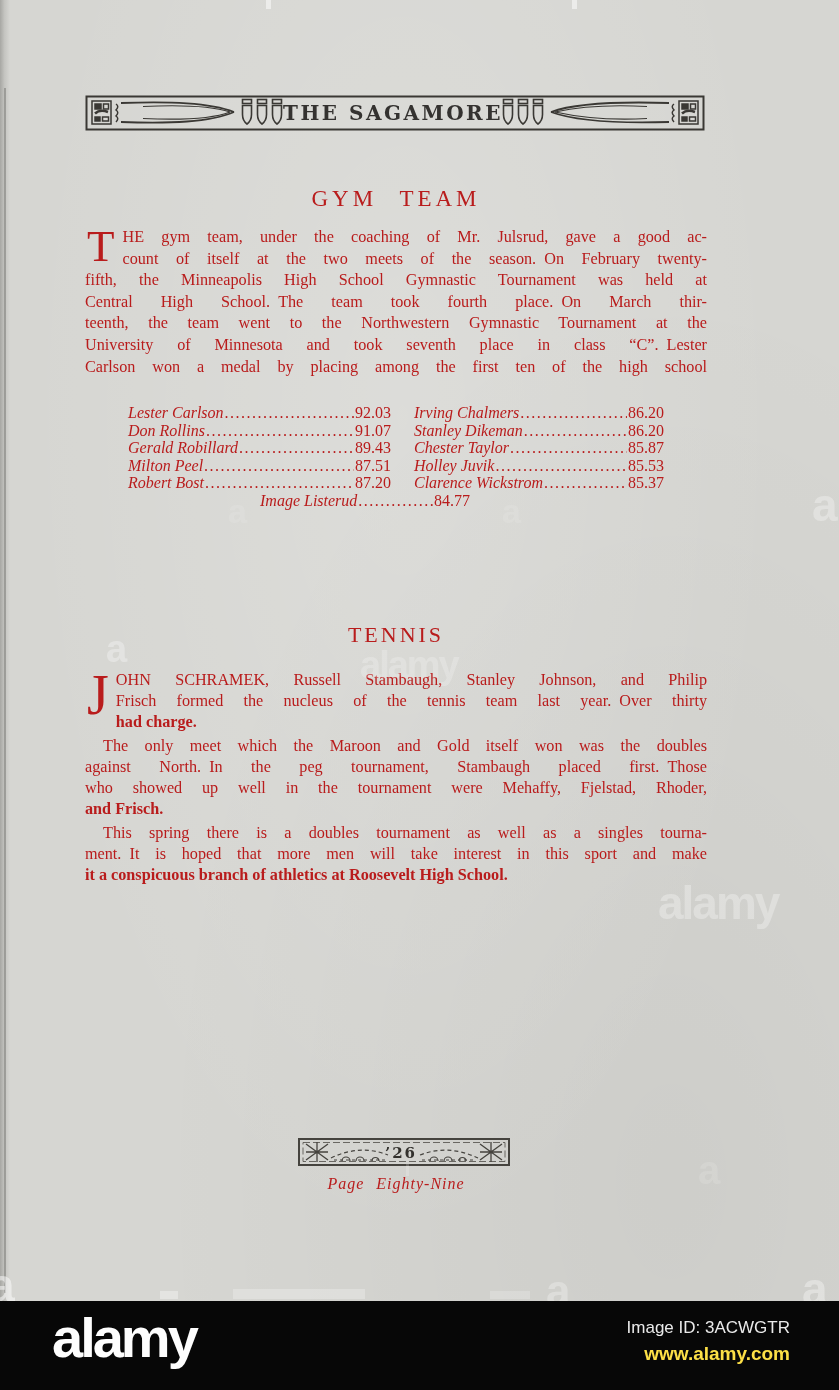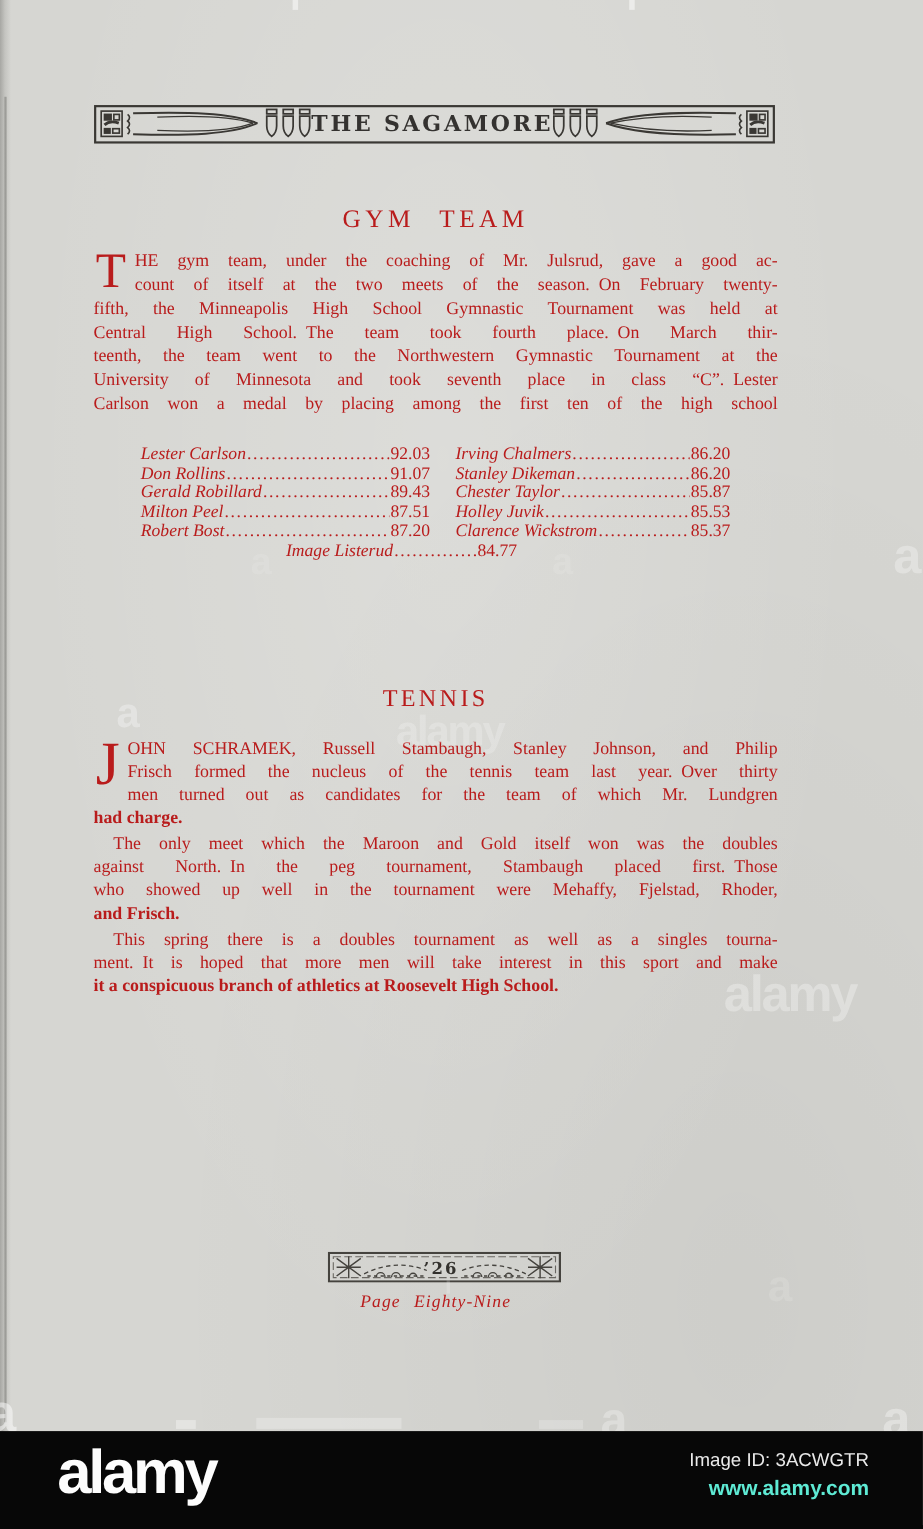--- a/index.html
+++ b/index.html
@@ -55,21 +55,21 @@
   
   .wm{position:absolute;color:#ffffff;font-family:"Liberation Sans",sans-serif;font-weight:bold;letter-spacing:-2px;}
   .wm-tick{position:absolute;background:#fff;}
 
   
   .stock-bar{position:absolute;left:0;top:1301px;width:839px;height:89px;background:#070707;}
   .stock-logo{position:absolute;left:52px;top:4px;font-family:"Liberation Sans",sans-serif;
     font-weight:bold;font-size:56px;letter-spacing:-3px;color:#fdfdfd;}
   .stock-right{position:absolute;right:49px;top:17px;text-align:right;font-family:"Liberation Sans",sans-serif;color:#eaeaea;}
   .stock-id{font-size:17px;}
-  .stock-url{font-size:19px;font-weight:bold;color:#5eead4;margin-top:5px;}
+  .stock-url{font-size:19px;font-weight:bold;color:#fde047;margin-top:5px;}
   .prebar-patch{position:absolute;background:#fff;}
 </style>
 </head>
 <body>
 
 <div class="paper"></div>
 <div class="left-edge"></div>
 <div class="left-line"></div>
 
 <svg class="banner-svg" viewBox="0 0 620 36">
@@ -210,21 +210,20 @@
       <span class="s-val">84.77</span>
   </div>
 </div>
 
 <div class="content ink h-title2">TENNIS</div>
 
 <div class="content ink tennis-body tennis-p">
   <span class="dropcap-j">J</span>
   <div class="jline">OHN SCHRAMEK, Russell Stambaugh, Stanley Johnson, and Philip</div>
   <div class="jline">Frisch formed the nucleus of the tennis team last year. Over thirty</div>
-  <div class="jline">men turned out as candidates for the team of which Mr. Lundgren</div>
   <div class="jline last">had charge.</div>
   <div class="pgap"></div>
   <div class="jline indent">The only meet which the Maroon and Gold itself won was the doubles</div>
   <div class="jline">against North. In the peg tournament, Stambaugh placed first. Those</div>
   <div class="jline">who showed up well in the tournament were Mehaffy, Fjelstad, Rhoder,</div>
   <div class="jline last">and Frisch.</div>
   <div class="pgap"></div>
   <div class="jline indent">This spring there is a doubles tournament as well as a singles tourna-</div>
   <div class="jline">ment. It is hoped that more men will take interest in this sport and make</div>
   <div class="jline last">it a conspicuous branch of athletics at Roosevelt High School.</div>

